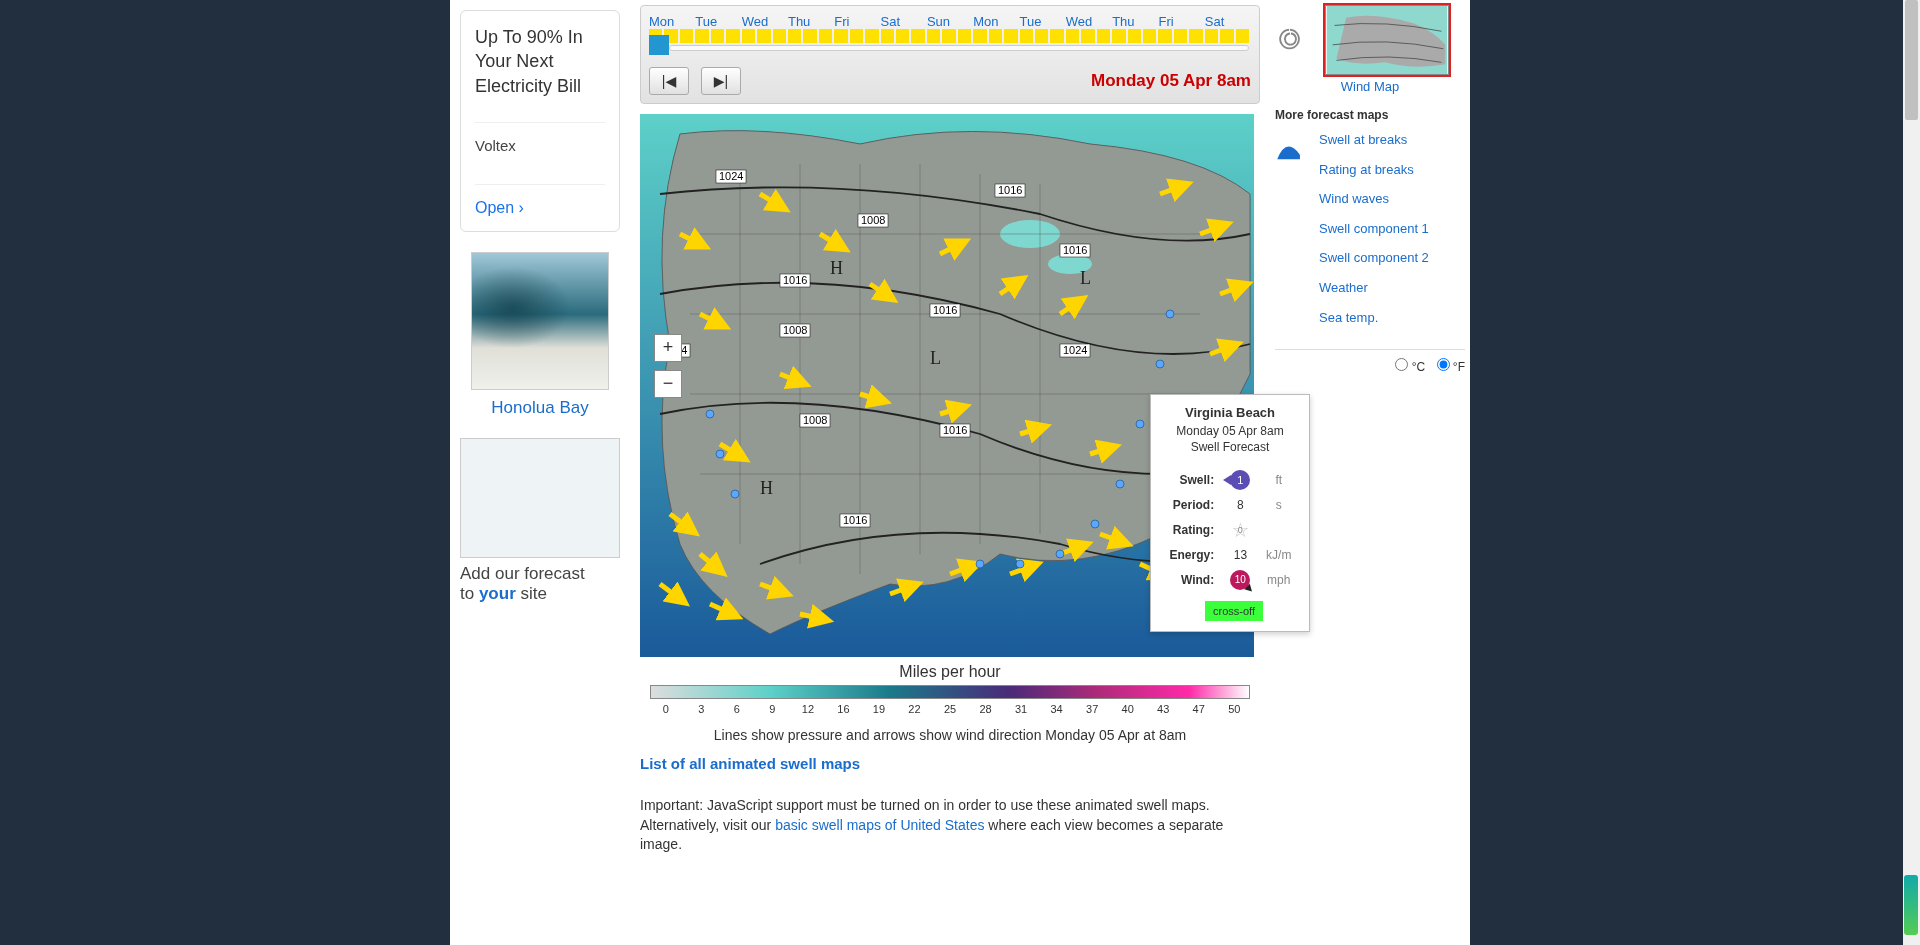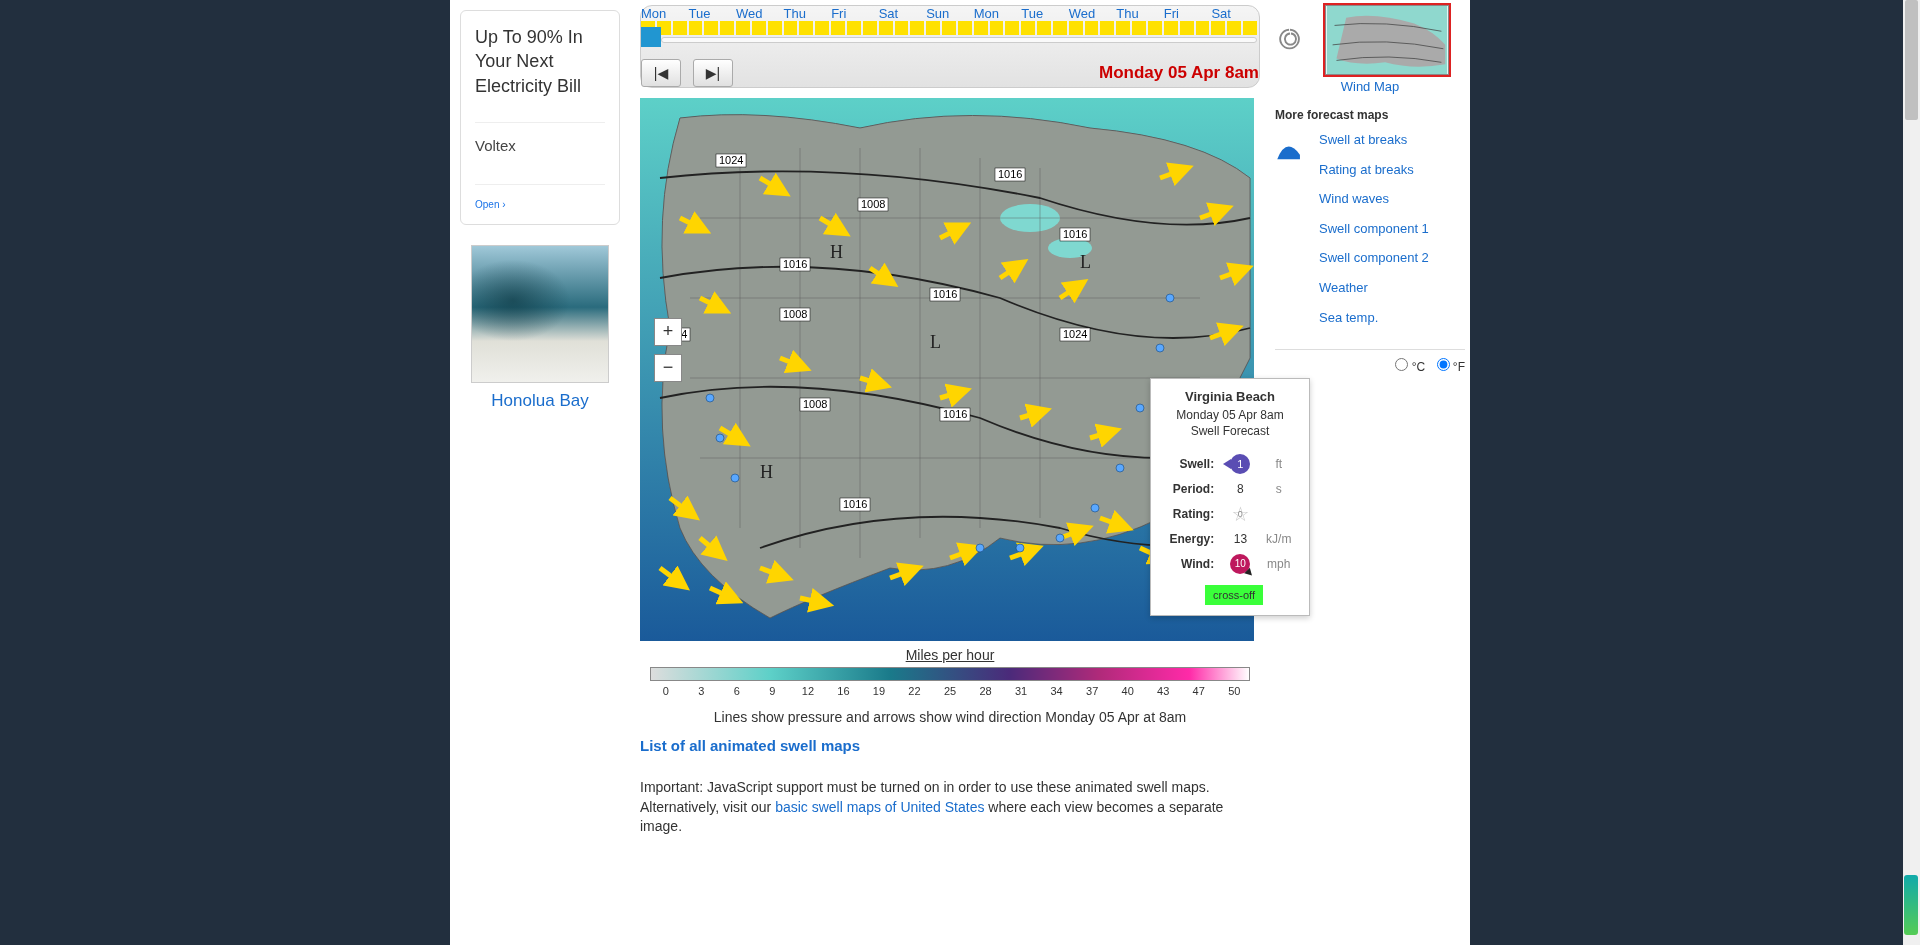--- a/index.html
+++ b/index.html
@@ -4,28 +4,28 @@
 <style>
 * { box-sizing: border-box; margin: 0; padding: 0; }
 body { background: #222f3e; font-family: Arial, sans-serif; font-size: 13px; color: #333; }
 .page { width: 1020px; margin: 0 auto; background: #fff; display: flex; min-height: 945px; }
 .left-col { width: 180px; padding: 10px; }
 .main-col { flex: 1; padding: 5px 10px; }
 .right-col { width: 200px; padding: 5px; }
 .ad-box { border: 1px solid #ddd; border-radius: 6px; padding: 14px; margin-bottom: 20px; }
 .ad-title { font-size: 18px; line-height: 1.35; color: #333; margin-bottom: 24px; }
 .ad-brand { font-size: 15px; color: #444; margin-bottom: 30px; border-top: 1px solid #eee; padding-top: 14px; }
-.ad-cta { color: #1a73e8; font-size: 10px; border-top: 1px solid #eee; padding-top: 14px; cursor: pointer; }
+.ad-cta { color: #1a73e8; font-size: 16px; border-top: 1px solid #eee; padding-top: 14px; cursor: pointer; }
 .gallery-thumb { width: 138px; height: 138px; margin: 0 auto; display: block; border: 1px solid #ccc; background: linear-gradient(180deg,#a0c8d8 0%,#2a6b7d 45%,#e0e0d8 70%,#f0f0ec 100%); position: relative; overflow: hidden; }
 .gallery-thumb::before{content:"";position:absolute;inset:0;background:radial-gradient(ellipse 70% 50% at 30% 40%, rgba(10,50,60,.6), transparent 60%);}
 .gallery-cap { text-align: center; color: #1a6dcc; font-size: 17px; margin: 8px 0 20px; }
 .widget-box { width: 160px; height: 120px; background: #eef3f5; border: 1px solid #ccc; position: relative; font-size: 7px; padding: 6px; }
 .widget-add { font-size: 17px; color: #444; padding-top: 6px; line-height: 1.2; }
 .widget-add b{color:#1a6dcc;font-weight:700;}
-.time-panel { border: 1px solid #ccc; border-radius: 12px; background: linear-gradient(#f5f5f5,#e2e2e2); margin-bottom: 10px; }
+.time-panel { border: 1px solid #ccc; border-radius: 4px; background: linear-gradient(#f5f5f5,#e2e2e2); padding: 8px; margin-bottom: 10px; }
 .day-labels { display: flex; color: #1a6dcc; font-size: 13px; }
 .day-labels span { flex: 1; text-align: left; }
 .tick-row { position: relative; height: 22px; }
 .ticks { display: flex; height: 14px; }
 .ticks i { flex: 1; background: #ffe100; margin-right: 2px; height: 14px; }
 .slider-track { position: absolute; left: 20px; right: 2px; top: 16px; height: 6px; background: #fafafa; border: 1px solid #ccc; border-radius: 3px; }
 .slider-handle { position: absolute; left: 0; top: 6px; width: 20px; height: 20px; background: #2196d1; }
 .ctrl-row { display: flex; align-items: center; margin-top: 16px; }
 .pbtn { width: 40px; height: 28px; background: linear-gradient(#fff,#e0e0e0); border: 1px solid #aaa; border-radius: 3px; margin-right: 12px; display: flex; align-items: center; justify-content: center; font-size: 14px; cursor: pointer; }
 .ts-label { margin-left: auto; color: #c00; font-weight: bold; font-size: 17px; }
@@ -42,21 +42,21 @@
 .popup td:first-child{font-weight:bold;text-align:right;padding-right:6px;width:44%;}
 .popup td:nth-child(2){text-align:center;width:28%;}
 .popup td:nth-child(3){text-align:center;color:#888;width:28%;}
 .swell-badge{display:inline-block;width:20px;height:20px;border-radius:50%;background:#5a4db3;color:#fff;line-height:20px;font-size:11px;position:relative;}
 .swell-badge::before{content:"";position:absolute;left:-7px;top:5px;width:0;height:0;border-right:8px solid #5a4db3;border-top:5px solid transparent;border-bottom:5px solid transparent;}
 .rating-star{display:inline-block;width:20px;height:20px;position:relative;color:#ccc;font-size:20px;line-height:20px;}
 .rating-star span{position:absolute;inset:0;font-size:9px;color:#888;line-height:20px;}
 .wind-badge{display:inline-block;width:20px;height:20px;border-radius:50%;background:#be185d;color:#fff;line-height:20px;font-size:10px;position:relative;}
 .wind-badge::after{content:"";position:absolute;right:-3px;bottom:-3px;width:0;height:0;border-left:7px solid #222;border-top:4px solid transparent;border-bottom:4px solid transparent;transform:rotate(45deg);}
 .cross-off{background:#3aff3a;display:inline-block;padding:4px 8px;font-size:11px;text-align:center;line-height:1.1;margin-top:6px;margin-left:44px;}
-.scale-label{text-align:center;font-size:14px;margin-top:6px;text-decoration:underline;}
+.scale-label{text-align:center;font-size:16px;margin-top:6px;}
 .scale-bar { height: 14px; margin: 4px 10px; background: linear-gradient(90deg,#ddd 0%,#5dd0c8 20%,#1a7a8a 40%,#4b2a7a 60%,#b02a7a 75%,#ff2aa8 90%,#fff 100%); border:1px solid #888; }
 .scale-nums{display:flex;font-size:11px;margin:0 8px;}
 .scale-nums span{flex:1;text-align:center;}
 .caption{text-align:center;font-size:14px;margin:12px 0;}
 .link{color:#1a6dcc;cursor:pointer;}
 .body-text{font-size:14px;margin-top:24px;line-height:1.4;}
 .thumb-card { text-align: center; margin-bottom: 14px; }
 .thumb-card .mini { width: 124px; height: 70px; margin: 0 auto; border: 1px solid #888; display: block; }
 .thumb-card.selected .mini{outline:2px solid #d22;}
 .thumb-card a{color:#1a6dcc;font-size:13px;display:block;margin-top:4px;}
@@ -85,20 +85,27 @@
         <span>Open</span>
         <span>›</span>
       </div>
     </div>
 
     <div>
       <div class="gallery-thumb"></div>
       <div class="gallery-cap link">Honolua Bay</div>
     </div>
 
+    <div>
+      <div class="widget-box"></div>
+      <div class="widget-add">
+        <span>Add our forecast</span><br>
+        <span>to </span><b>your</b><span> site</span>
+      </div>
+    </div>
   </div>
 
   <div class="main-col">
 
     <div class="time-panel">
       <div class="day-labels">
         <span>Mon</span>
         <span>Tue</span>
         <span>Wed</span>
         <span>Thu</span>

